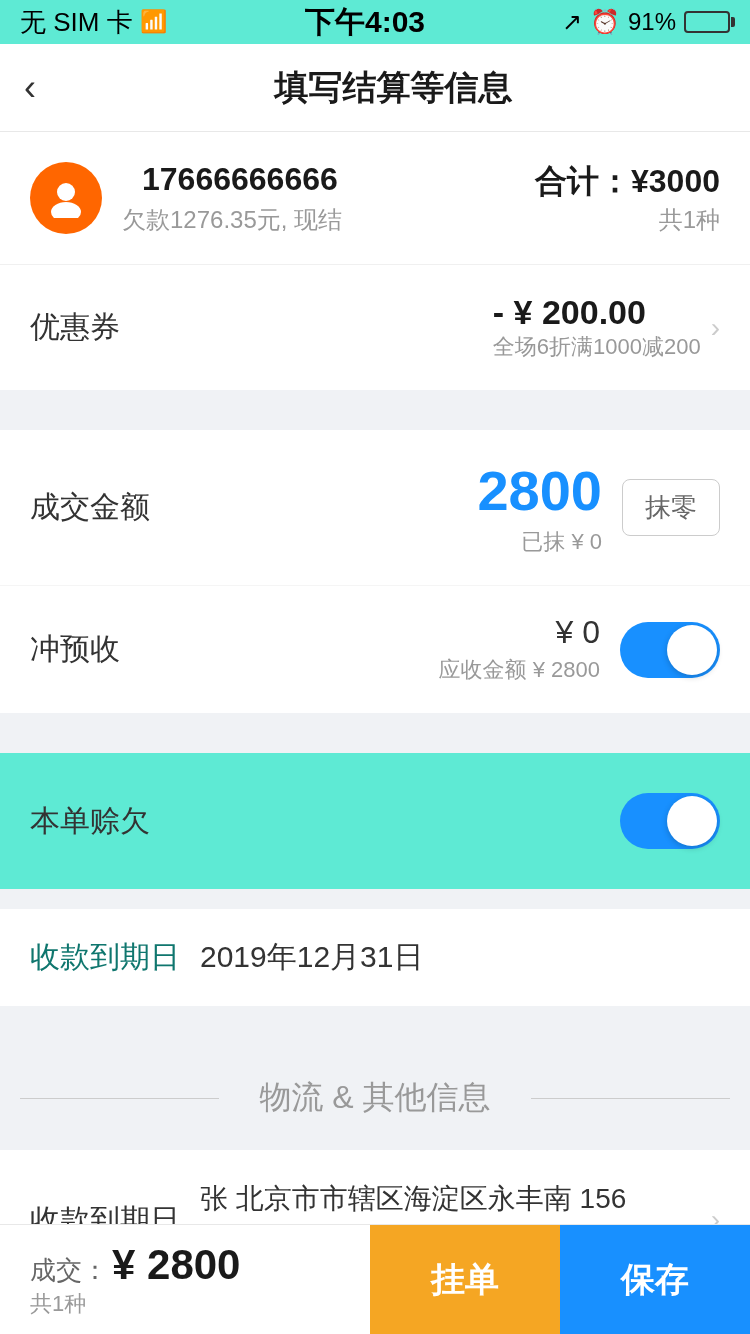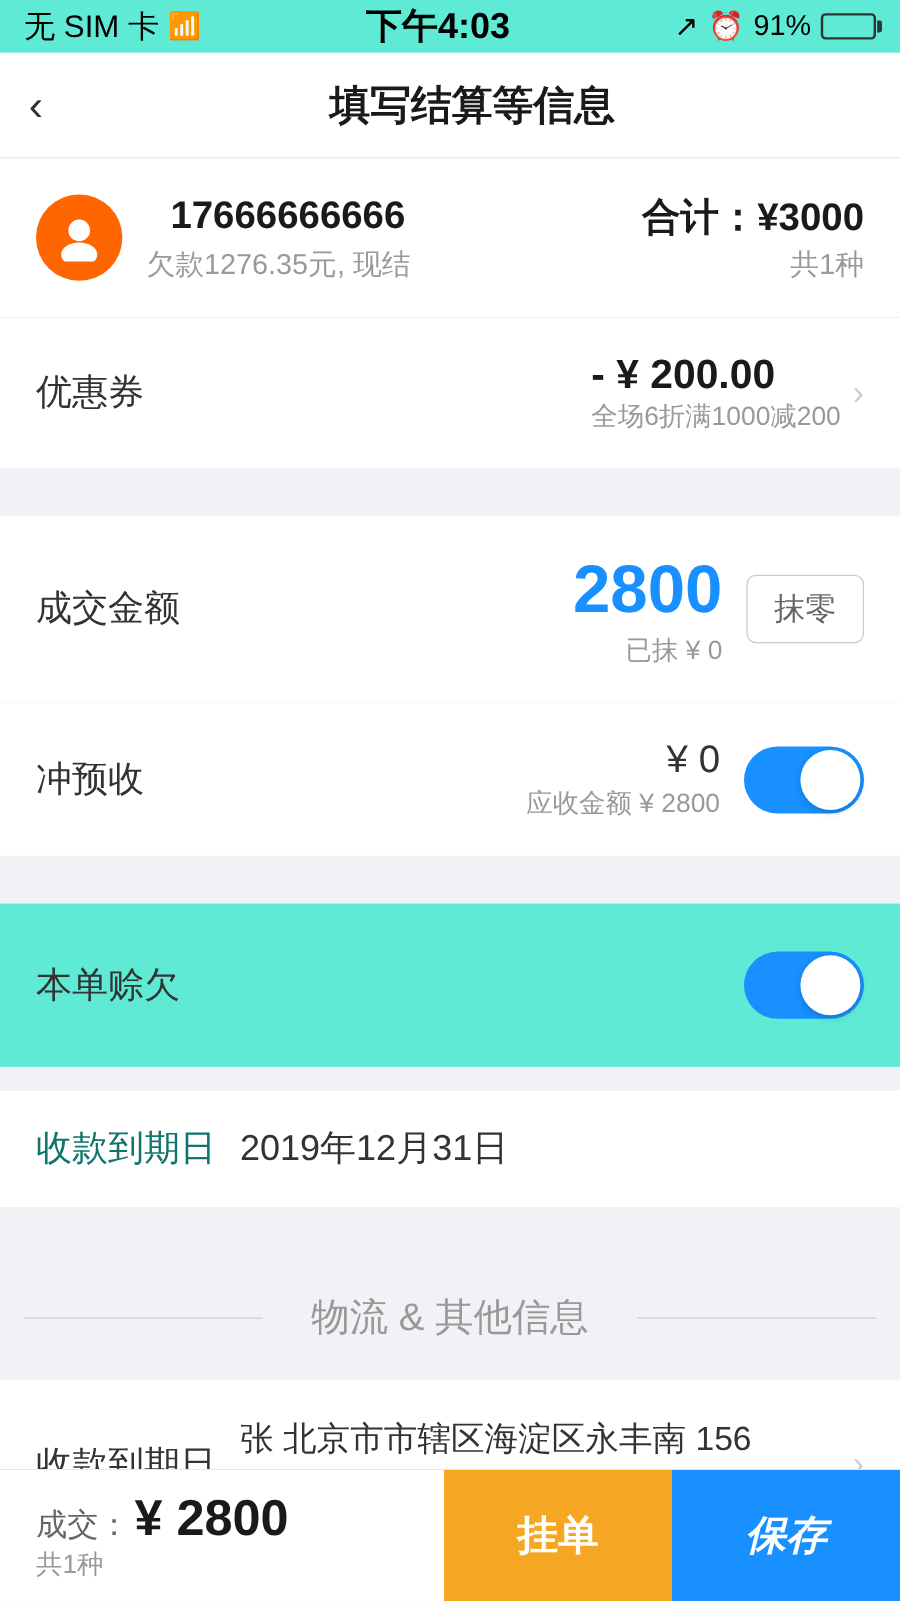--- a/index.html
+++ b/index.html
@@ -285,21 +285,20 @@
       height: 110px;
       background: #1890ff;
       display: flex;
       align-items: center;
       justify-content: center;
       font-size: 34px;
       font-weight: 600;
       color: #fff;
       cursor: pointer;
       border: none;
-      font-style: italic;
     }
 
     .wifi-icon { font-size: 22px; }
   </style>
 </head>
 <body>
 
 <div class="status-bar">
   <div class="status-left">
     <span>无 SIM 卡</span>

